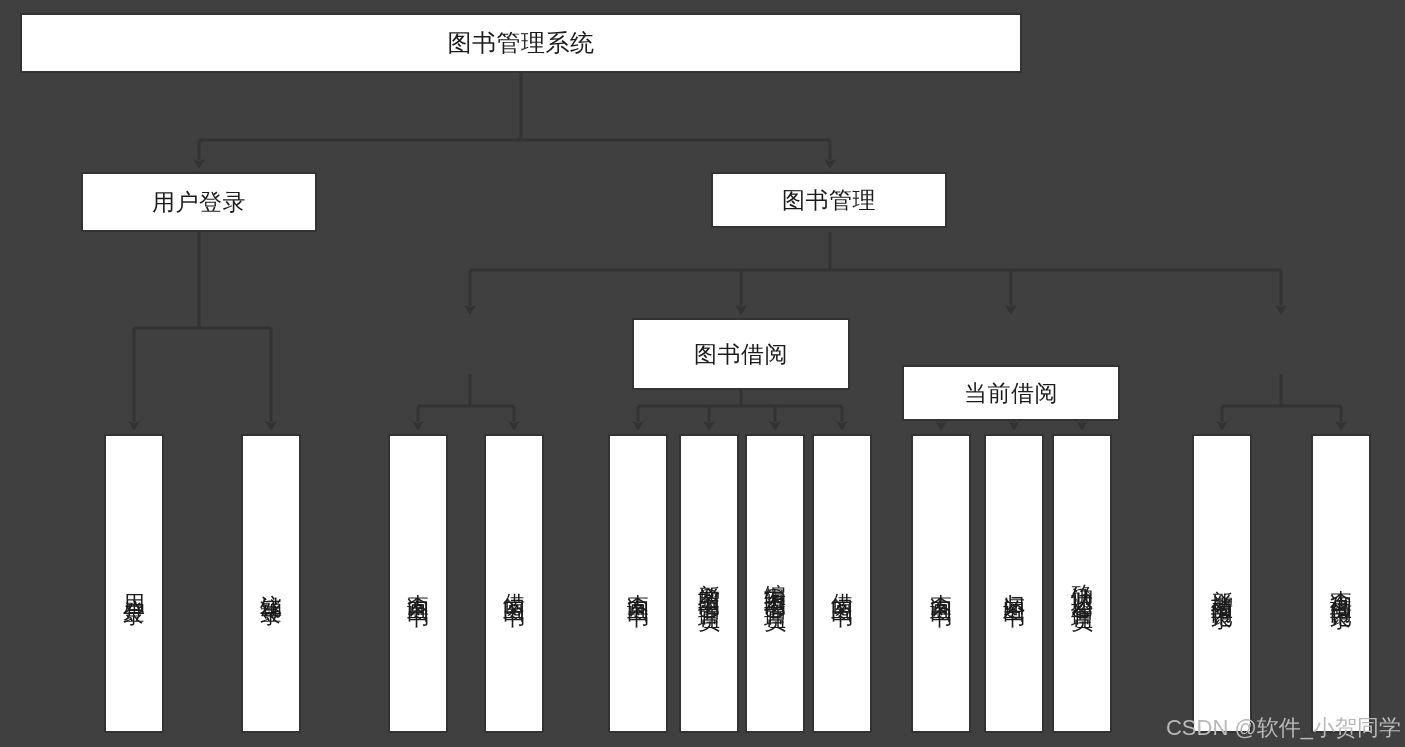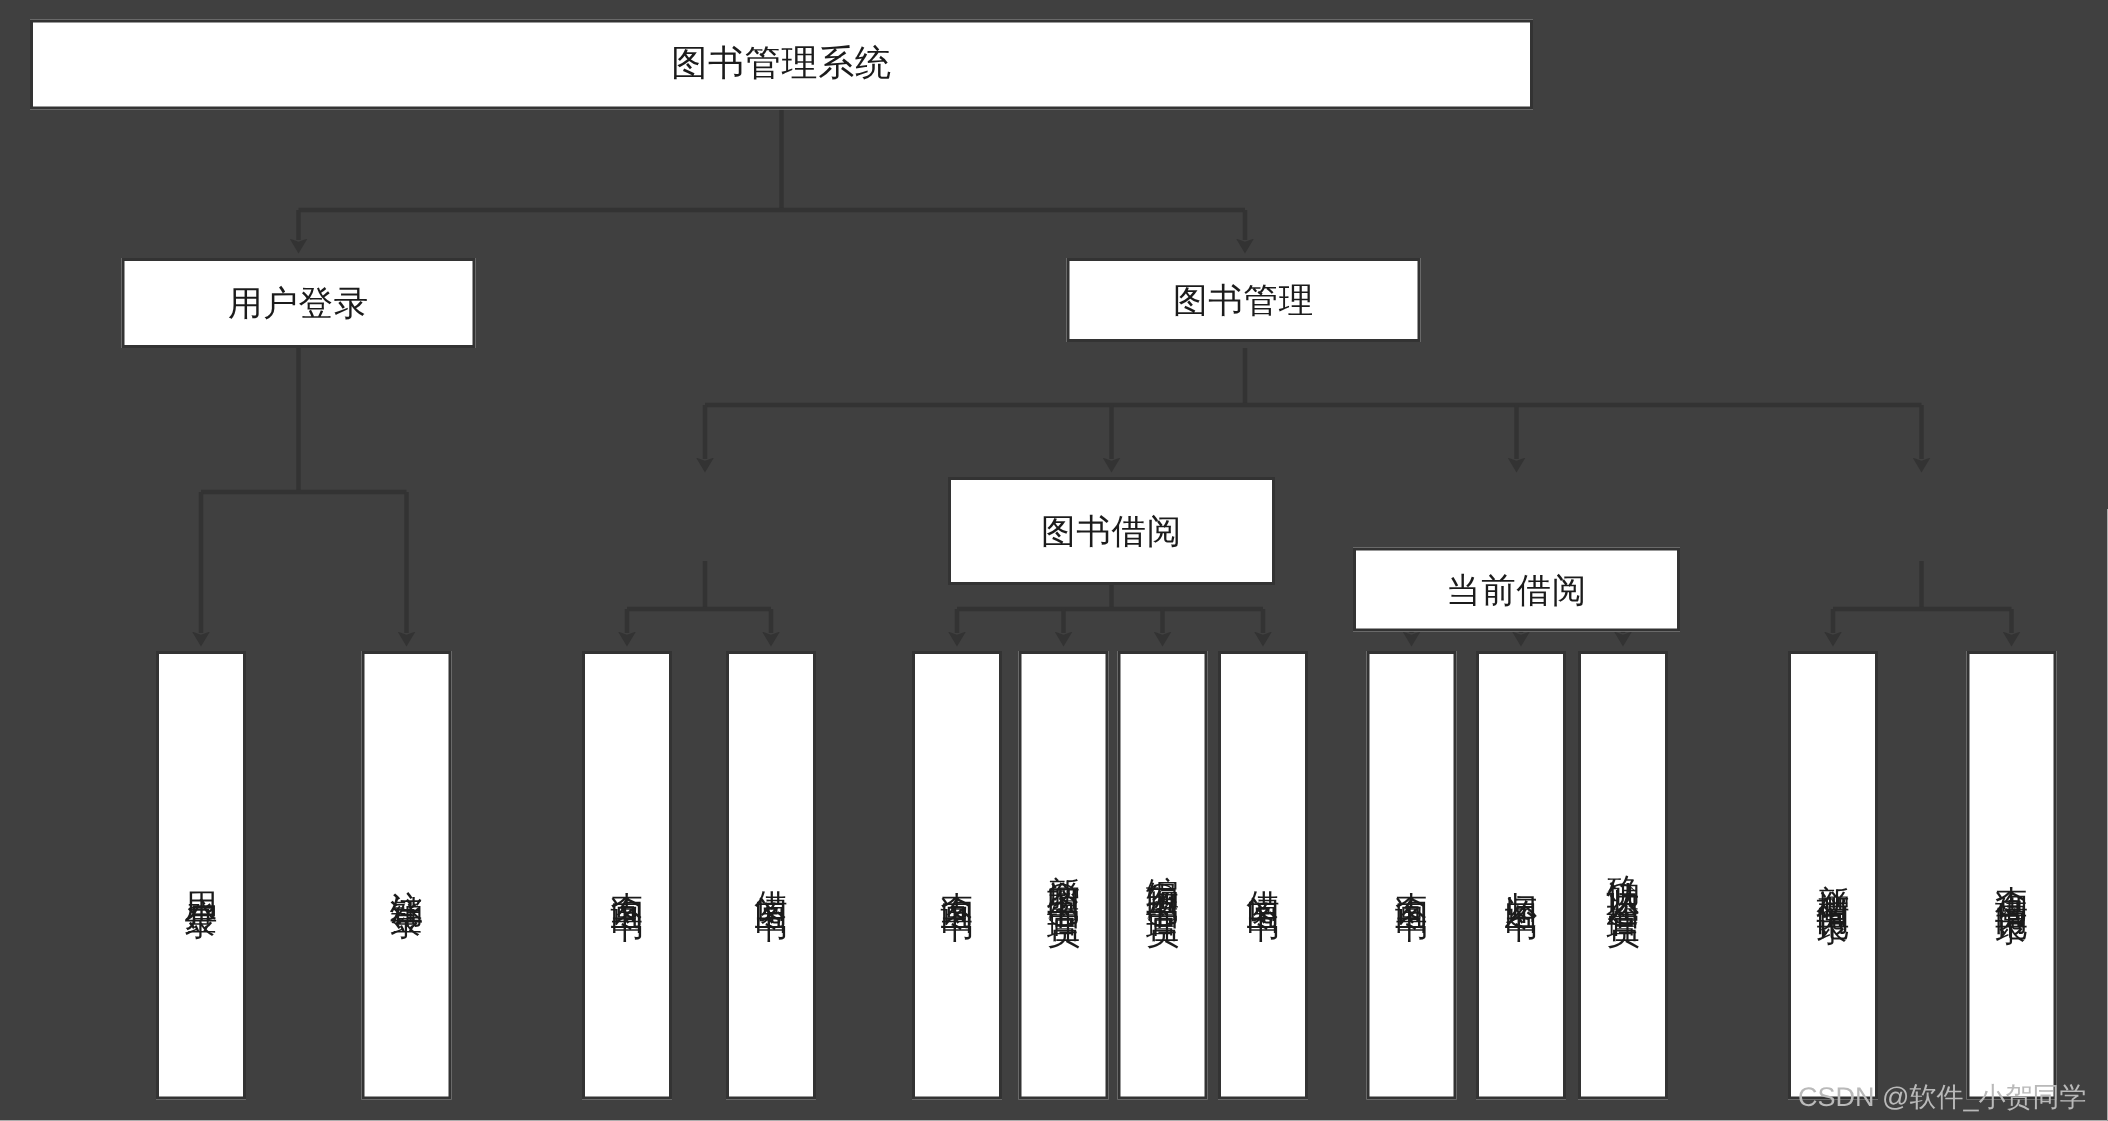--- a/index.html
+++ b/index.html
@@ -58,23 +58,23 @@
     writing-mode: vertical-rl;
     text-orientation: upright;
     font-size: 22px;
     letter-spacing: 4px;
     line-height: 1;
     white-space: nowrap;
     max-height: 270px;
   }
   .watermark {
     position: absolute;
-    right: 14px;
+    right: 4px;
     bottom: 4px;
-    font-size: 18px;
+    font-size: 22px;
     color: #b9b9b9;
     white-space: nowrap;
     user-select: none;
     text-align: right;
   }
 </style>
 </head>
 <body>
 
 <div id="canvas">

